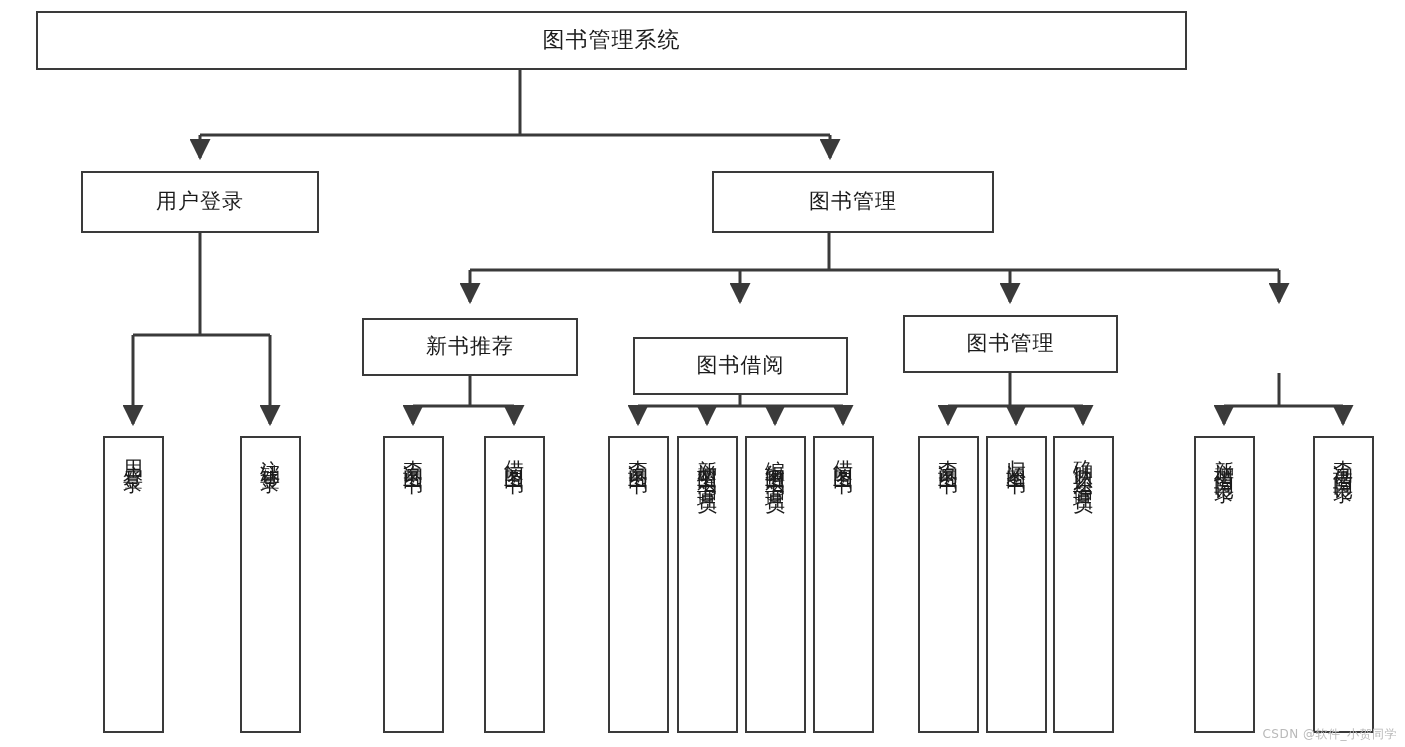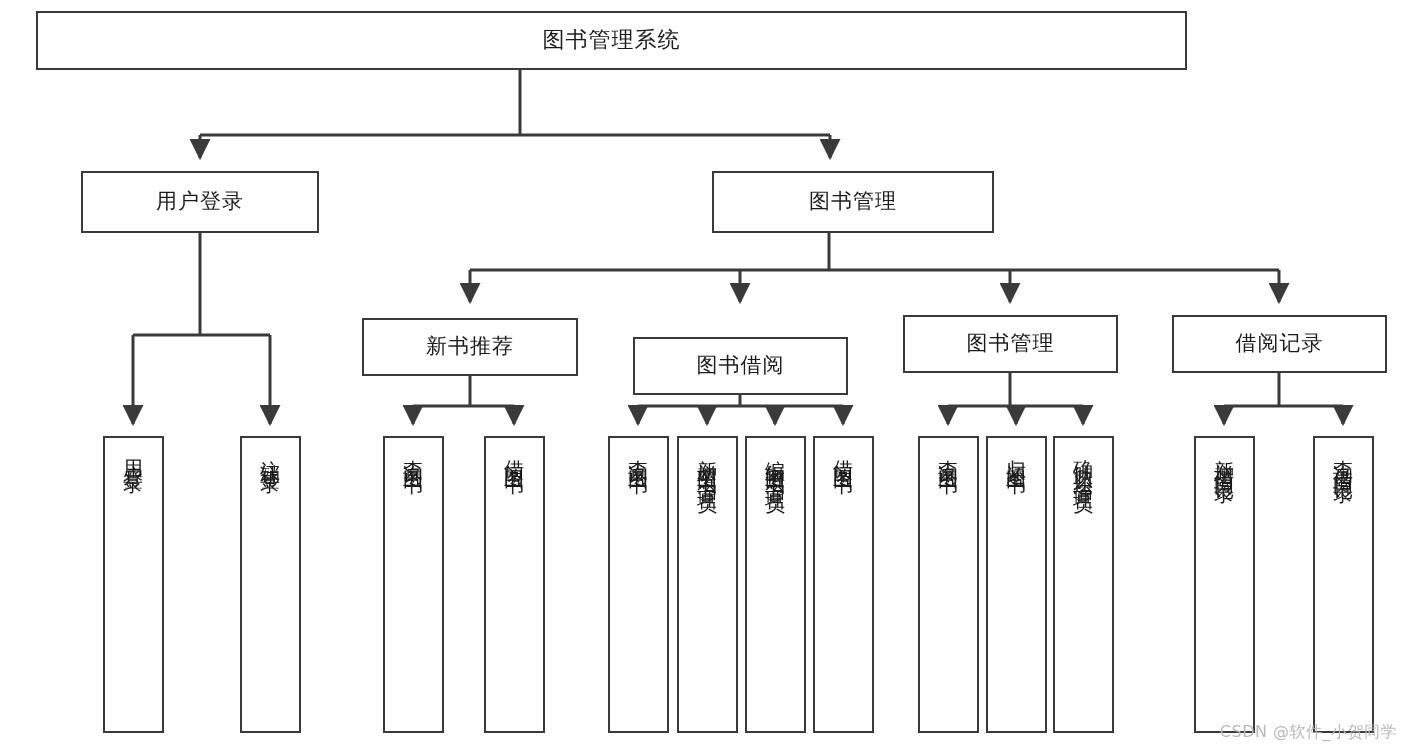--- a/index.html
+++ b/index.html
@@ -54,21 +54,21 @@
     font-size:20px;
     line-height:1.0;
     letter-spacing:5px;
     white-space:nowrap;
     height:auto;
   }
   .watermark{
     position:absolute;
     right:8px;
     bottom:4px;
-    font-size:16px;
+    font-size:12px;
     color:#b9b9b9;
     letter-spacing:0.5px;
     z-index:3;
     white-space:nowrap;
   }
 </style>
 </head>
 <body>
 
 <div id="canvas">
@@ -137,23 +137,20 @@
 
   <div class="node h-node" style="left:362px;top:302px;width:216px;height:58px;margin-top:16px;">
     <span class="lbl">新书推荐</span>
   </div>
   <div class="node h-node" style="left:633px;top:315px;width:215px;height:58px;margin-top:22px;">
     <span class="lbl">图书借阅</span>
   </div>
   <div class="node h-node" style="left:903px;top:315px;width:215px;height:58px;">
     <span class="lbl">图书管理</span>
   </div>
-  <div class="node h-node" style="left:1172px;top:315px;width:215px;height:58px;">
-    <span class="lbl">借阅记录</span>
-  </div>
 
   <div class="node v-node" style="left:103px;top:436px;width:61px;height:297px;">
     <span class="lbl">用户登录</span>
   </div>
   <div class="node v-node" style="left:240px;top:436px;width:61px;height:297px;">
     <span class="lbl">注销登录</span>
   </div>
 
   <div class="node v-node" style="left:383px;top:436px;width:61px;height:297px;">
     <span class="lbl">查询图书</span>

